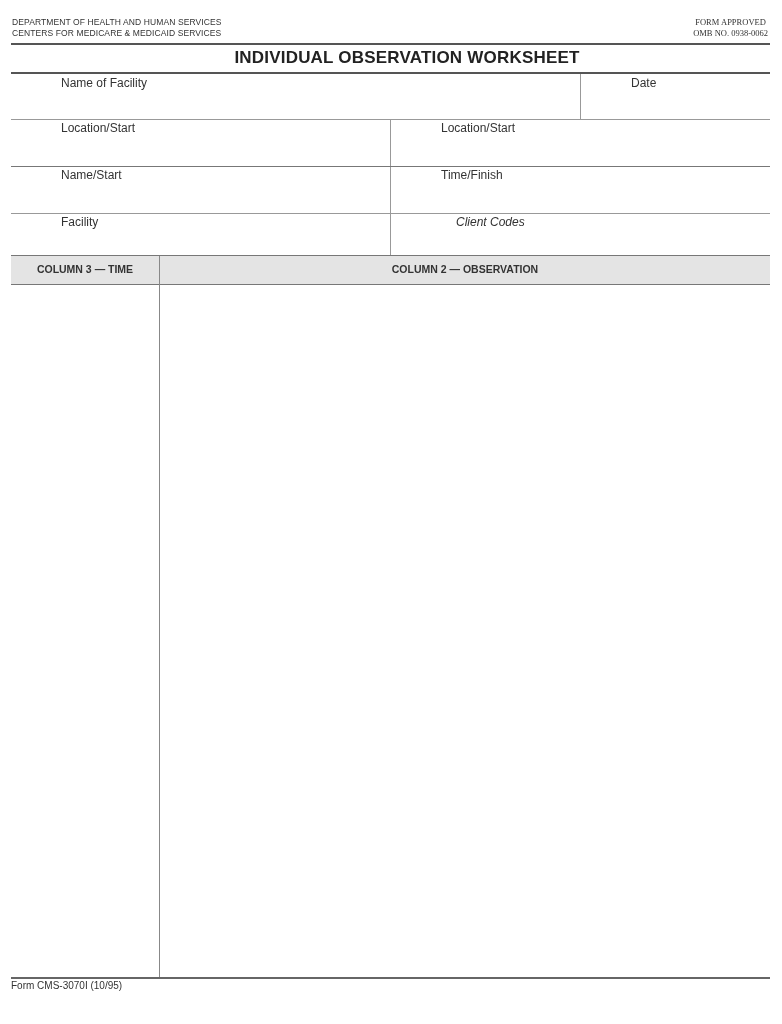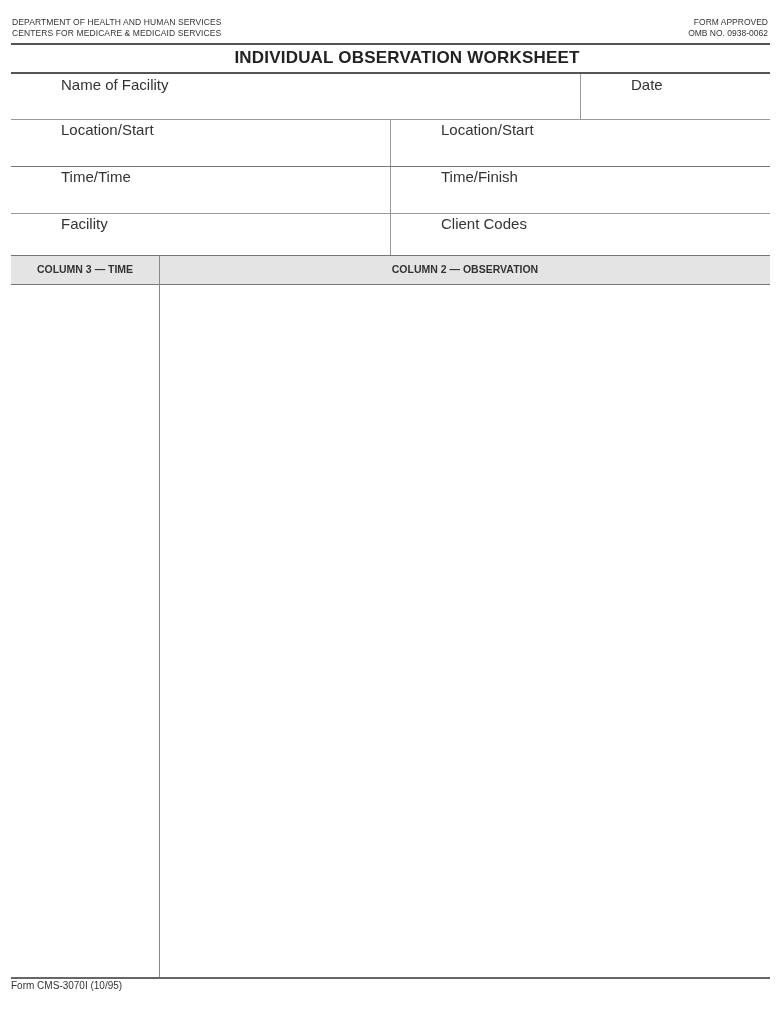--- a/index.html
+++ b/index.html
@@ -1,25 +1,25 @@
 <!DOCTYPE html>
 <html><head>
 <meta charset="utf-8">
 <style>
   html, body { margin: 0; padding: 0; background: #ffffff; }
   body { width: 782px; height: 1024px; position: relative; font-family: "Liberation Sans", "DejaVu Sans", sans-serif; color: #2b2b2b; overflow: hidden; }
   .abs { position: absolute; }
   .hdr-left { left: 12px; top: 17px; font-size: 8.5px; line-height: 11px; color: #333; letter-spacing: 0.1px; }
-  .hdr-right { right: 14px; top: 17px; font-size: 8.5px; line-height: 11px; color: #333; text-align: right; }
+  .hdr-right { right: 14px; top: 17px; font-size: 8.5px; line-height: 11px; color: #333; text-align: center; font-family: Liberation Serif, serif; }
   .rule-dark { background: #555; height: 2px; }
   .rule-mid { background: #777; height: 1px; }
   .rule-light { background: #999; height: 1px; }
   .title { left: 16px; width: 782px; top: 48px; text-align: center; font-weight: bold; font-size: 17px; color: #222; letter-spacing: 0.2px; }
   .vline { width: 1px; background: #999; }
-  .label { font-size: 15px; color: #333; padding-left: 48px; }
+  .label { font-size: 12px; color: #333; padding-left: 48px; }
   .field { cursor: text; }
   .colhead { background: #e4e4e4; top: 256px; height: 28px; left: 11px; width: 759px; }
   .colhead-text { font-weight: bold; font-size: 10.5px; color: #333; top: 263px; text-align: center; }
   .footer { left: 11px; top: 980px; font-size: 10px; color: #333; }
   .area { cursor: text; }
 </style>
 </head>
 <body>
 
 <div class="abs hdr-left">
@@ -51,33 +51,33 @@
   <span class="abs label" style="left:2px; top:1px;">Location/Start</span>
 </div>
 <div class="abs vline" style="left:390px; top:120px; height:135px;"></div>
 <div class="abs field" style="left:391px; top:120px; width:379px; height:46px;">
   <span class="abs label" style="left:2px; top:1px;">Location/Start</span>
 </div>
 
 <div class="abs rule-mid" style="left:11px; top:166px; width:759px;"></div>
 
 <div class="abs field" style="left:11px; top:167px; width:379px; height:46px;">
-  <span class="abs label" style="left:2px; top:1px;">Time/Time</span>
+  <span class="abs label" style="left:2px; top:1px;">Name/Start</span>
 </div>
 <div class="abs field" style="left:391px; top:167px; width:379px; height:46px;">
   <span class="abs label" style="left:2px; top:1px;">Time/Finish</span>
 </div>
 
 <div class="abs rule-light" style="left:11px; top:213px; width:759px;"></div>
 
 <div class="abs field" style="left:11px; top:214px; width:379px; height:41px;">
   <span class="abs label" style="left:2px; top:1px;">Facility</span>
 </div>
 <div class="abs field" style="left:391px; top:214px; width:379px; height:41px;">
-  <span class="abs label" style="left:2px; top:1px;">Client Codes</span>
+  <span class="abs label" style="left:17px; top:1px;font-style:italic;">Client Codes</span>
 </div>
 
 <div class="abs rule-mid" style="left:11px; top:255px; width:759px;"></div>
 <div class="abs colhead"></div>
 <div class="abs colhead-text" style="left:11px; width:148px;">COLUMN 3 — TIME</div>
 <div class="abs colhead-text" style="left:160px; width:610px;">COLUMN 2 — OBSERVATION</div>
 <div class="abs rule-mid" style="left:11px; top:284px; width:759px;"></div>
 
 <div class="abs vline" style="left:159px; top:256px; height:722px; background:#888;"></div>
 

